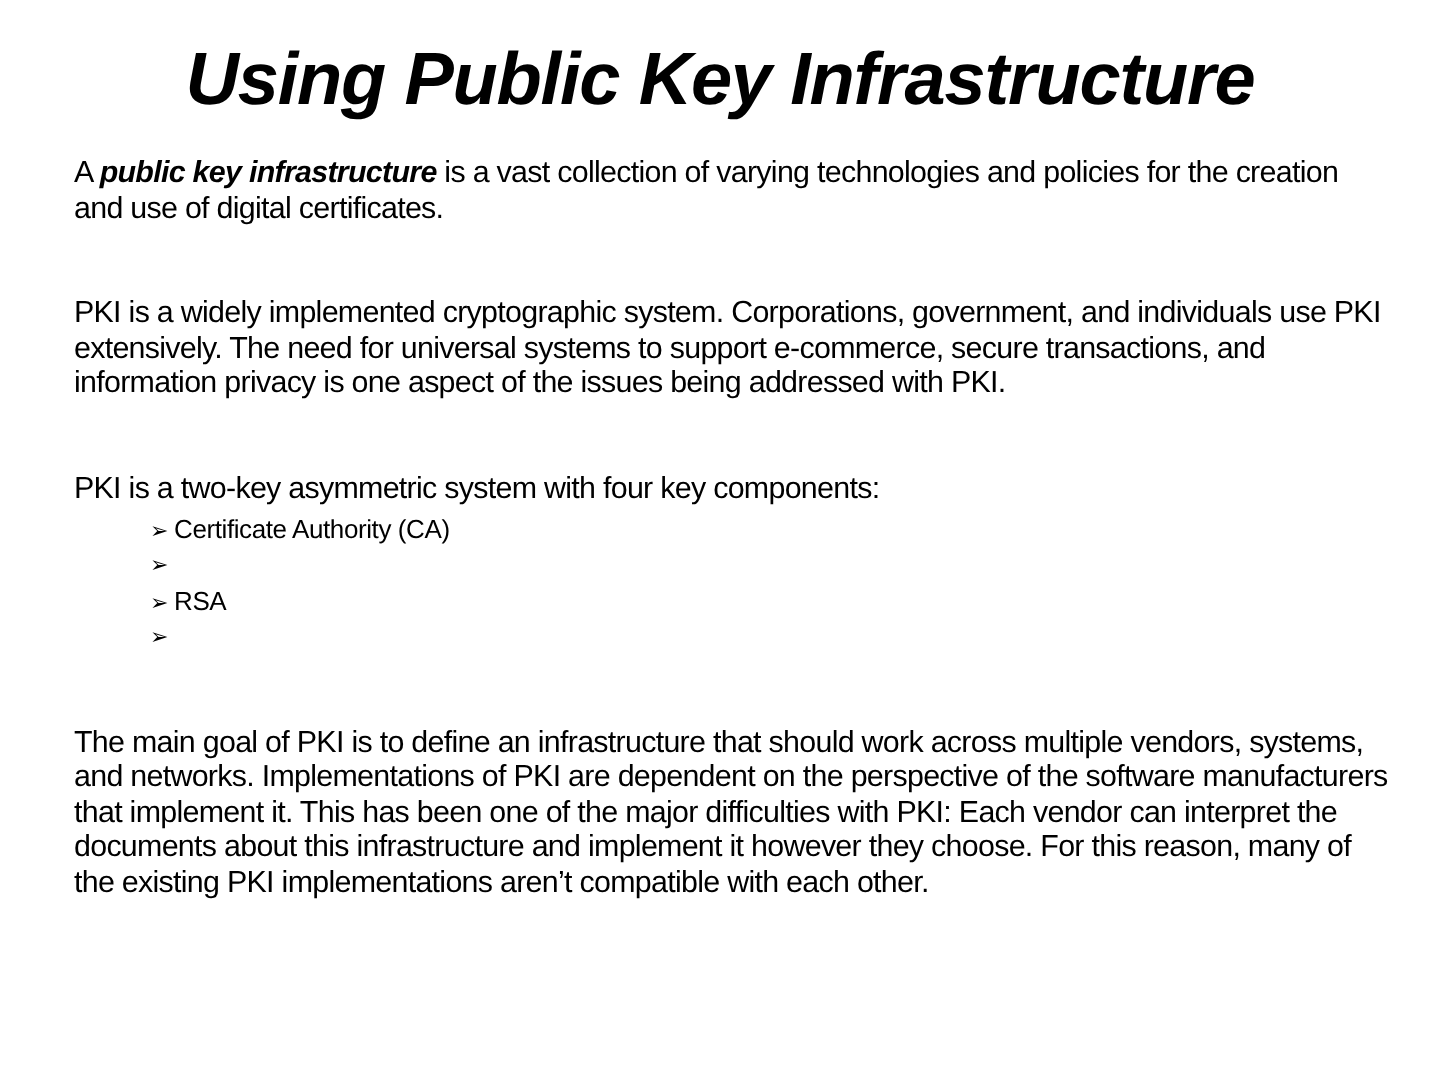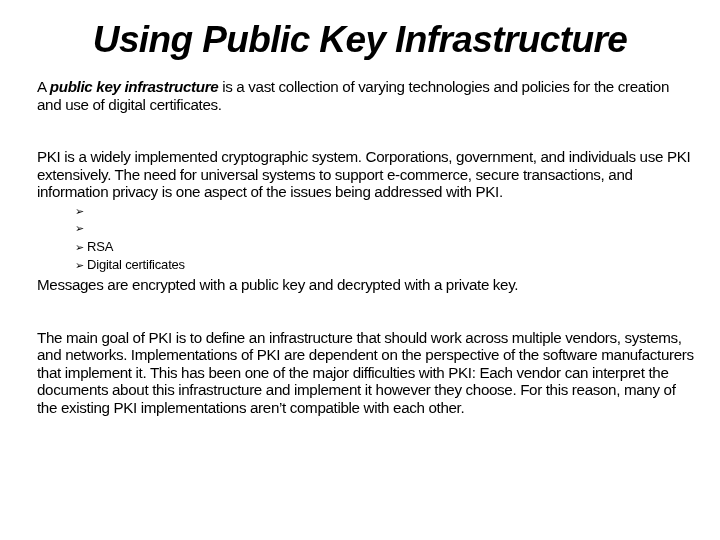--- a/index.html
+++ b/index.html
@@ -79,35 +79,35 @@
 <body>
 
 <div class="slide">
   <h1 class="title">Using Public Key Infrastructure</h1>
 
   <div class="body">
     <p class="para"><span>A </span><em class="strong">public key infrastructure</em><span> is a vast collection of varying technologies and policies for the creation and use of digital certificates.</span></p>
 
     <p class="para gap">PKI is a widely implemented cryptographic system. Corporations, government, and individuals use PKI extensively. The need for universal systems to support e-commerce, secure transactions, and information privacy is one aspect of the issues being addressed with PKI.</p>
 
+    <p class="para gap">PKI is a two-key asymmetric system with four key components:</p>
 
     <ul class="bullets">
       <li>
         <span class="bullet-icon">➢</span>
+        <span>Certificate Authority (CA)</span>
       </li>
       <li>
         <span class="bullet-icon">➢</span>
       </li>
       <li>
         <span class="bullet-icon">➢</span>
         <span>RSA</span>
       </li>
       <li>
         <span class="bullet-icon">➢</span>
-        <span>Digital certificates</span>
       </li>
     </ul>
 
-    <p class="para tight">Messages are encrypted with a public key and decrypted with a private key.</p>
 
     <p class="para gap">The main goal of PKI is to define an infrastructure that should work across multiple vendors, systems, and networks. Implementations of PKI are dependent on the perspective of the software manufacturers that implement it. This has been one of the major difficulties with PKI: Each vendor can interpret the documents about this infrastructure and implement it however they choose. For this reason, many of the existing PKI implementations aren’t compatible with each other.</p>
   </div>
 </div>
 
 </body></html>

